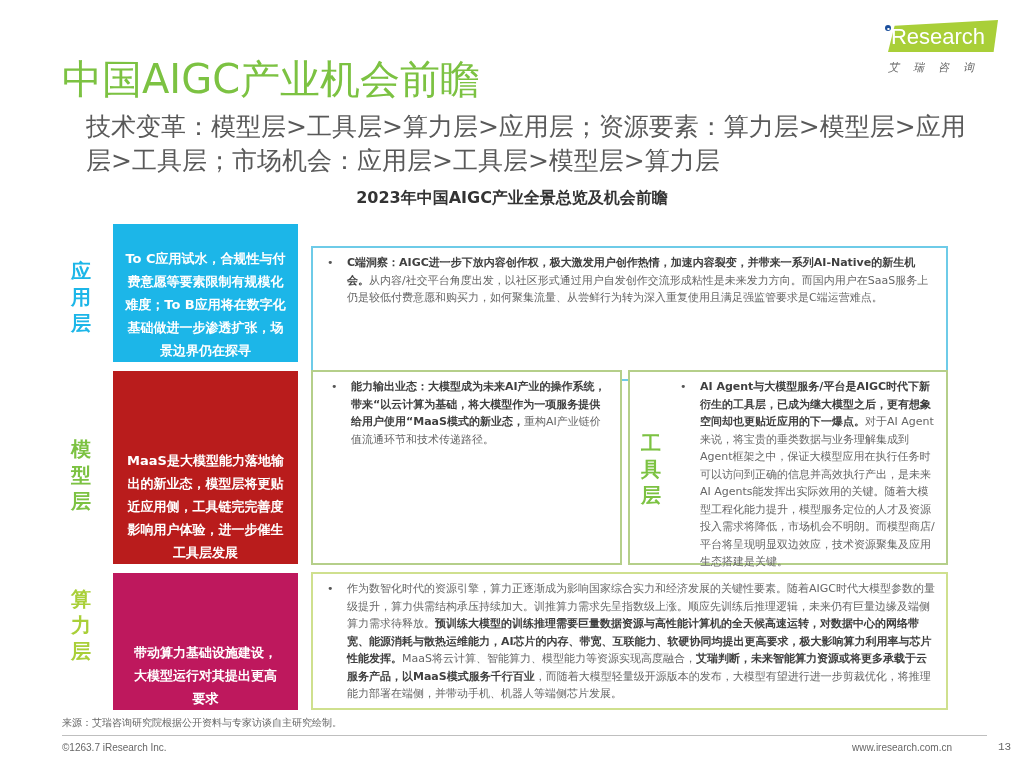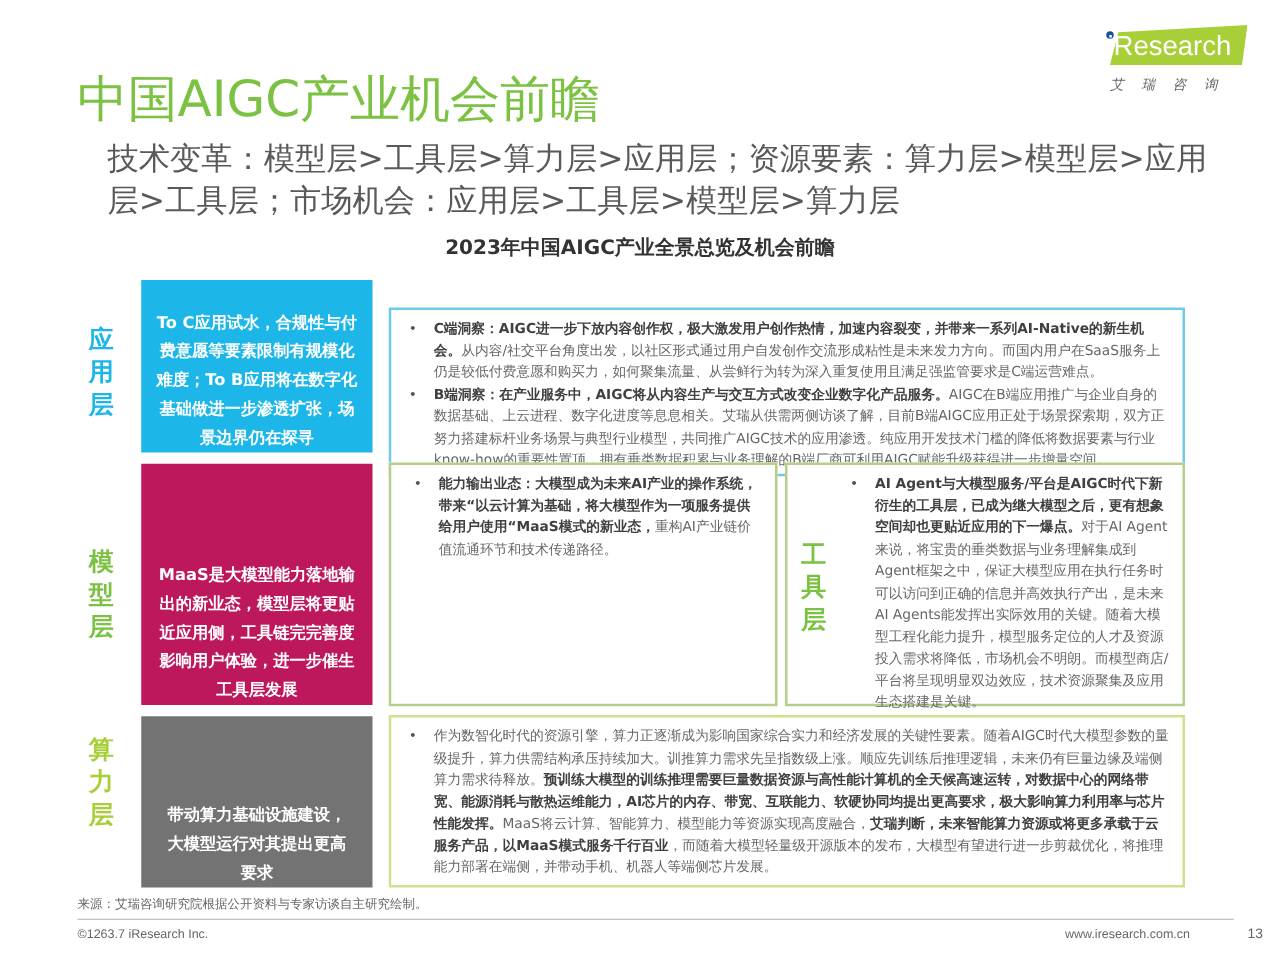--- a/index.html
+++ b/index.html
@@ -22,21 +22,21 @@
   .content-box { position: absolute; background: #fff; border: 2px solid; padding: 6px 10px 6px 12px; font-size: 11px; line-height: 17.5px; color: #666; }
   .content-box ul { list-style: none; }
   .content-box li { position: relative; padding-left: 22px; }
   .content-box li::before { content: "•"; position: absolute; left: 2px; top: 0; color: #555; }
   .content-box b { color: #404040; }
 
   .source { position: absolute; left: 62px; top: 716px; font-size: 10px; color: #666; }
   .footer-line { position: absolute; left: 62px; top: 735px; width: 925px; height: 1px; background: #bfbfbf; }
   .copyright { position: absolute; left: 62px; top: 742px; font-size: 10px; color: #666; font-family: "Liberation Sans", sans-serif; }
   .site { position: absolute; left: 852px; top: 742px; font-size: 10px; color: #666; font-family: "Liberation Sans", sans-serif; }
-  .page-num { position: absolute; left: 998px; top: 741px; font-size: 11px; color: #666; font-family: Liberation Sans, sans-serif; }
+  .page-num { position: absolute; left: 998px; top: 741px; font-size: 11px; color: #666; font-family: Liberation Mono, monospace; }
 </style>
 </head>
 <body>
 
 <div class="title">中国AIGC产业机会前瞻</div>
 <div class="subtitle">技术变革：模型层&gt;工具层&gt;算力层&gt;应用层；资源要素：算力层&gt;模型层&gt;应用层&gt;工具层；市场机会：应用层&gt;工具层&gt;模型层&gt;算力层</div>
 
 <div class="logo">
   <div class="logo-banner"></div>
   <div class="logo-dot"></div>
@@ -48,49 +48,48 @@
 
 <div class="layer-label" style="left:66px; top:258px; color:#1cb6e8; white-space:pre-line;">应
 用
 层</div>
 <div class="left-box" style="top:224px; height:138px; background:#1cb6e8;">
   <span>To C应用试水，合规性与付费意愿等要素限制有规模化难度；To B应用将在数字化基础做进一步渗透扩张，场景边界仍在探寻</span>
 </div>
 <div class="content-box" style="left:311px; top:230px; width:637px; height:135px; border-color:#6ecbe8;margin-top:16px;">
   <ul>
     <li><b>C端洞察：AIGC进一步下放内容创作权，极大激发用户创作热情，加速内容裂变，并带来一系列AI-Native的新生机会。</b><span>从内容/社交平台角度出发，以社区形式通过用户自发创作交流形成粘性是未来发力方向。而国内用户在SaaS服务上仍是较低付费意愿和购买力，如何聚集流量、从尝鲜行为转为深入重复使用且满足强监管要求是C端运营难点。</span></li>
-    <li><b>B端洞察：在产业服务中，AIGC将从内容生产与交互方式改变企业数字化产品服务。</b><span>AIGC在B端应用推广与企业自身的数据基础、上云进程、数字化进度等息息相关。艾瑞从供需两侧访谈了解，目前B端AIGC应用正处于场景探索期，双方正努力搭建标杆业务场景与典型行业模型，共同推广AIGC技术的应用渗透。纯应用开发技术门槛的降低将数据要素与行业know-how的重要性置顶，拥有垂类数据积累与业务理解的B端厂商可利用AIGC赋能升级获得进一步增量空间。</span></li>
   </ul>
 </div>
 
 <div class="layer-label" style="left:66px; top:436px; color:#7cc242; white-space:pre-line;">模
 型
 层</div>
-<div class="left-box" style="top:371px; height:193px; background:#be185d; padding:0 14px;">
+<div class="left-box" style="top:371px; height:193px; background:#b91c1c; padding:0 14px;">
   <span>MaaS是大模型能力落地输出的新业态，模型层将更贴近应用侧，工具链完完善度影响用户体验，进一步催生工具层发展</span>
 </div>
 <div class="content-box" style="left:311px; top:370px; width:311px; height:195px; border-color:#b5cf8a; padding-top:6px;padding-left:16px;">
   <ul>
     <li><b>能力输出业态：大模型成为未来AI产业的操作系统，带来“以云计算为基础，将大模型作为一项服务提供给用户使用“MaaS模式的新业态，</b><span>重构AI产业链价值流通环节和技术传递路径。</span></li>
   </ul>
 </div>
 
 <div class="content-box" style="left:628px; top:370px; width:320px; height:195px; border-color:#b5cf8a; padding-left:48px;">
   <div class="layer-label" style="left:6px; top:58px; color:#7cc242; white-space:pre-line;">工
 具
 层</div>
   <ul>
     <li><b>AI Agent与大模型服务/平台是AIGC时代下新衍生的工具层，已成为继大模型之后，更有想象空间却也更贴近应用的下一爆点。</b><span>对于AI Agent来说，将宝贵的垂类数据与业务理解集成到Agent框架之中，保证大模型应用在执行任务时可以访问到正确的信息并高效执行产出，是未来AI Agents能发挥出实际效用的关键。随着大模型工程化能力提升，模型服务定位的人才及资源投入需求将降低，市场机会不明朗。而模型商店/平台将呈现明显双边效应，技术资源聚集及应用生态搭建是关键。</span></li>
   </ul>
 </div>
 
 <div class="layer-label" style="left:66px; top:586px; color:#a9cf38; white-space:pre-line;">算
 力
 层</div>
-<div class="left-box" style="top:573px; height:137px; background:#737373; padding:0 16px;">
+<div class="left-box" style="top:573px; height:137px; background:#be185d; padding:0 16px;">
   <span>带动算力基础设施建设，大模型运行对其提出更高要求</span>
 </div>
 <div class="content-box" style="left:311px; top:572px; width:637px; height:138px; border-color:#cfe08e;">
   <ul>
     <li><span>作为数智化时代的资源引擎，算力正逐渐成为影响国家综合实力和经济发展的关键性要素。随着AIGC时代大模型参数的量级提升，算力供需结构承压持续加大。训推算力需求先呈指数级上涨。顺应先训练后推理逻辑，未来仍有巨量边缘及端侧算力需求待释放。</span><b>预训练大模型的训练推理需要巨量数据资源与高性能计算机的全天候高速运转，对数据中心的网络带宽、能源消耗与散热运维能力，AI芯片的内存、带宽、互联能力、软硬协同均提出更高要求，极大影响算力利用率与芯片性能发挥。</b><span>MaaS将云计算、智能算力、模型能力等资源实现高度融合，</span><b>艾瑞判断，未来智能算力资源或将更多承载于云服务产品，以MaaS模式服务千行百业</b><span>，而随着大模型轻量级开源版本的发布，大模型有望进行进一步剪裁优化，将推理能力部署在端侧，并带动手机、机器人等端侧芯片发展。</span></li>
   </ul>
 </div>
 
 <div class="source">来源：艾瑞咨询研究院根据公开资料与专家访谈自主研究绘制。</div>
 <div class="footer-line"></div>

